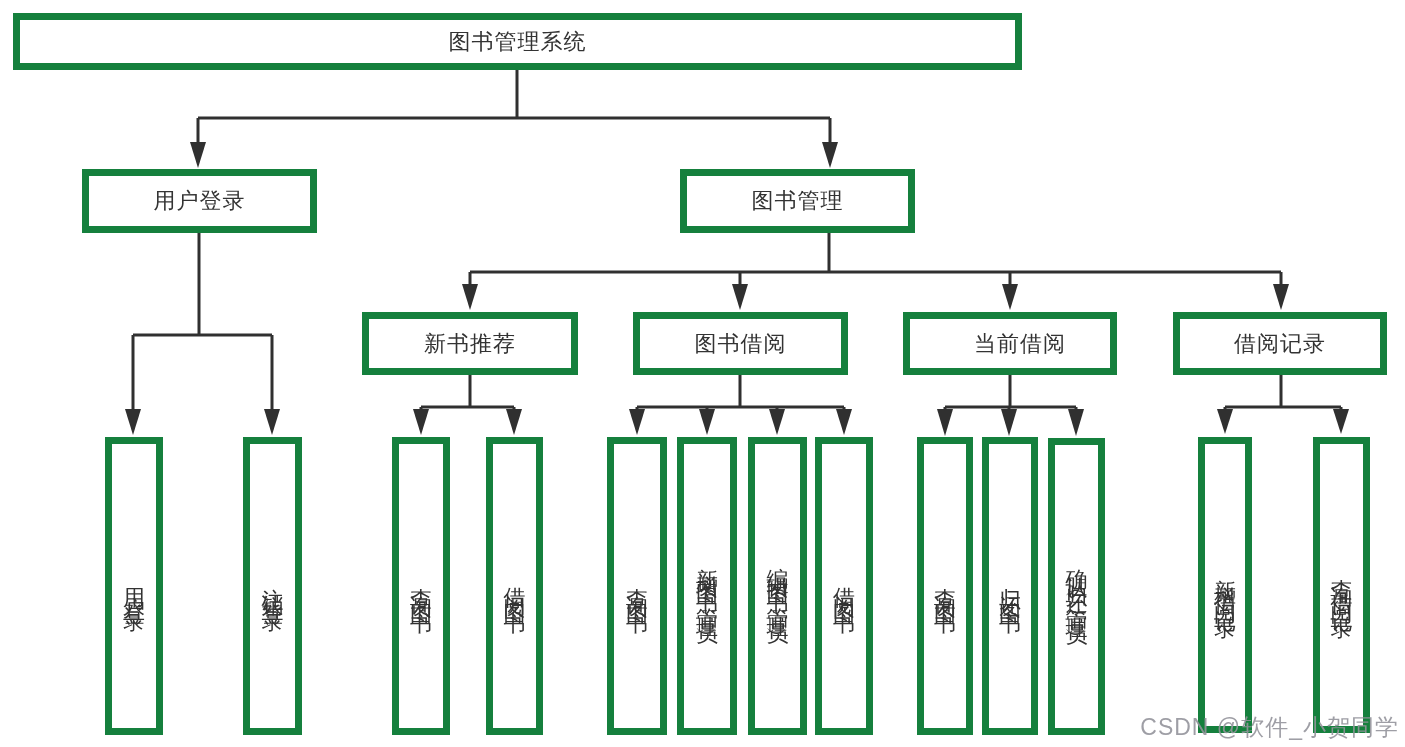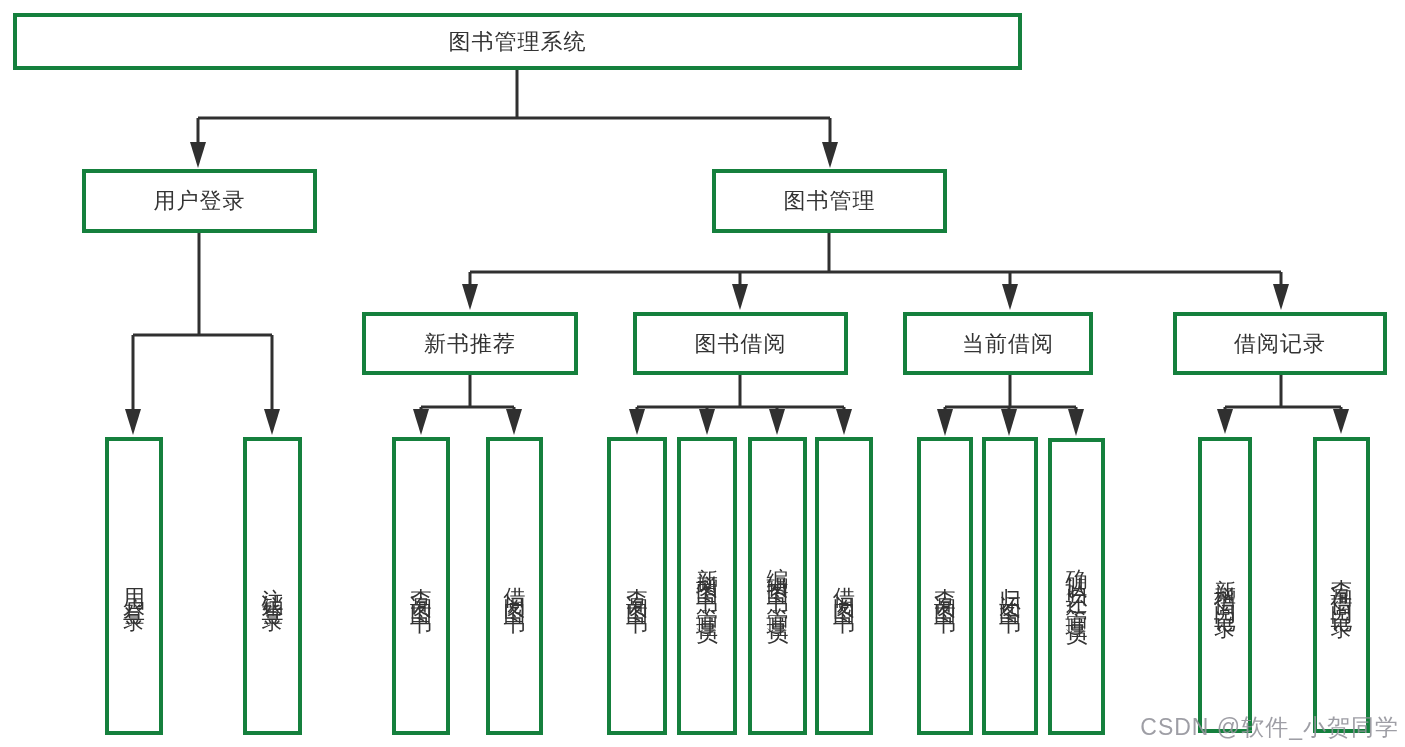--- a/index.html
+++ b/index.html
@@ -8,21 +8,21 @@
     width:1405px;height:747px;
     background:#ffffff;
     font-family:"Liberation Sans","DejaVu Sans",sans-serif;
     overflow:hidden;
   }
   svg.wires{position:absolute;left:0;top:0;width:1405px;height:747px;}
   .box{
     position:absolute;
     box-sizing:border-box;
     background:#ffffff;
-    border:4px solid #15803d;
+    border:7px solid #15803d;
     display:flex;
     align-items:center;
     justify-content:center;
     color:#333333;
     font-size:22px;
     letter-spacing:1px;
   }
   .leaf span{
     writing-mode:vertical-rl;
     text-orientation:mixed;
@@ -85,25 +85,25 @@
       <polygon points="1001,409 1017,409 1009,436"></polygon>
       <polygon points="1068,409 1084,409 1076,436"></polygon>
       <polygon points="1217,409 1233,409 1225,434"></polygon>
       <polygon points="1333,409 1349,409 1341,434"></polygon>
     </g>
   </svg>
 
   <div class="box" style="left:13px;top:13px;width:1009px;height:57px;">图书管理系统</div>
 
   <div class="box" style="left:82px;top:169px;width:235px;height:64px;">用户登录</div>
-  <div class="box" style="left:712px;top:169px;width:235px;height:64px;">图书管理</div>
+  <div class="box" style="left:680px;top:169px;width:235px;height:64px;">图书管理</div>
 
   <div class="box" style="left:633px;top:312px;width:215px;height:63px;">图书借阅</div>
   <div class="box" style="left:362px;top:312px;width:216px;height:63px;">新书推荐</div>
-  <div class="box" style="left:903px;top:312px;width:190px;height:63px;padding-left:20px;">当前借阅</div>
+  <div class="box" style="left:903px;top:312px;width:214px;height:63px;padding-left:20px;">当前借阅</div>
   <div class="box" style="left:1173px;top:312px;width:214px;height:63px;">借阅记录</div>
 
   <div class="box leaf" style="left:105px;top:437px;width:58px;height:298px;">
     <span>用户登录</span>
   </div>
   <div class="box leaf" style="left:243px;top:437px;width:59px;height:298px;">
     <span>注销登录</span>
   </div>
 
   <div class="box leaf" style="left:392px;top:437px;width:58px;height:298px;">

